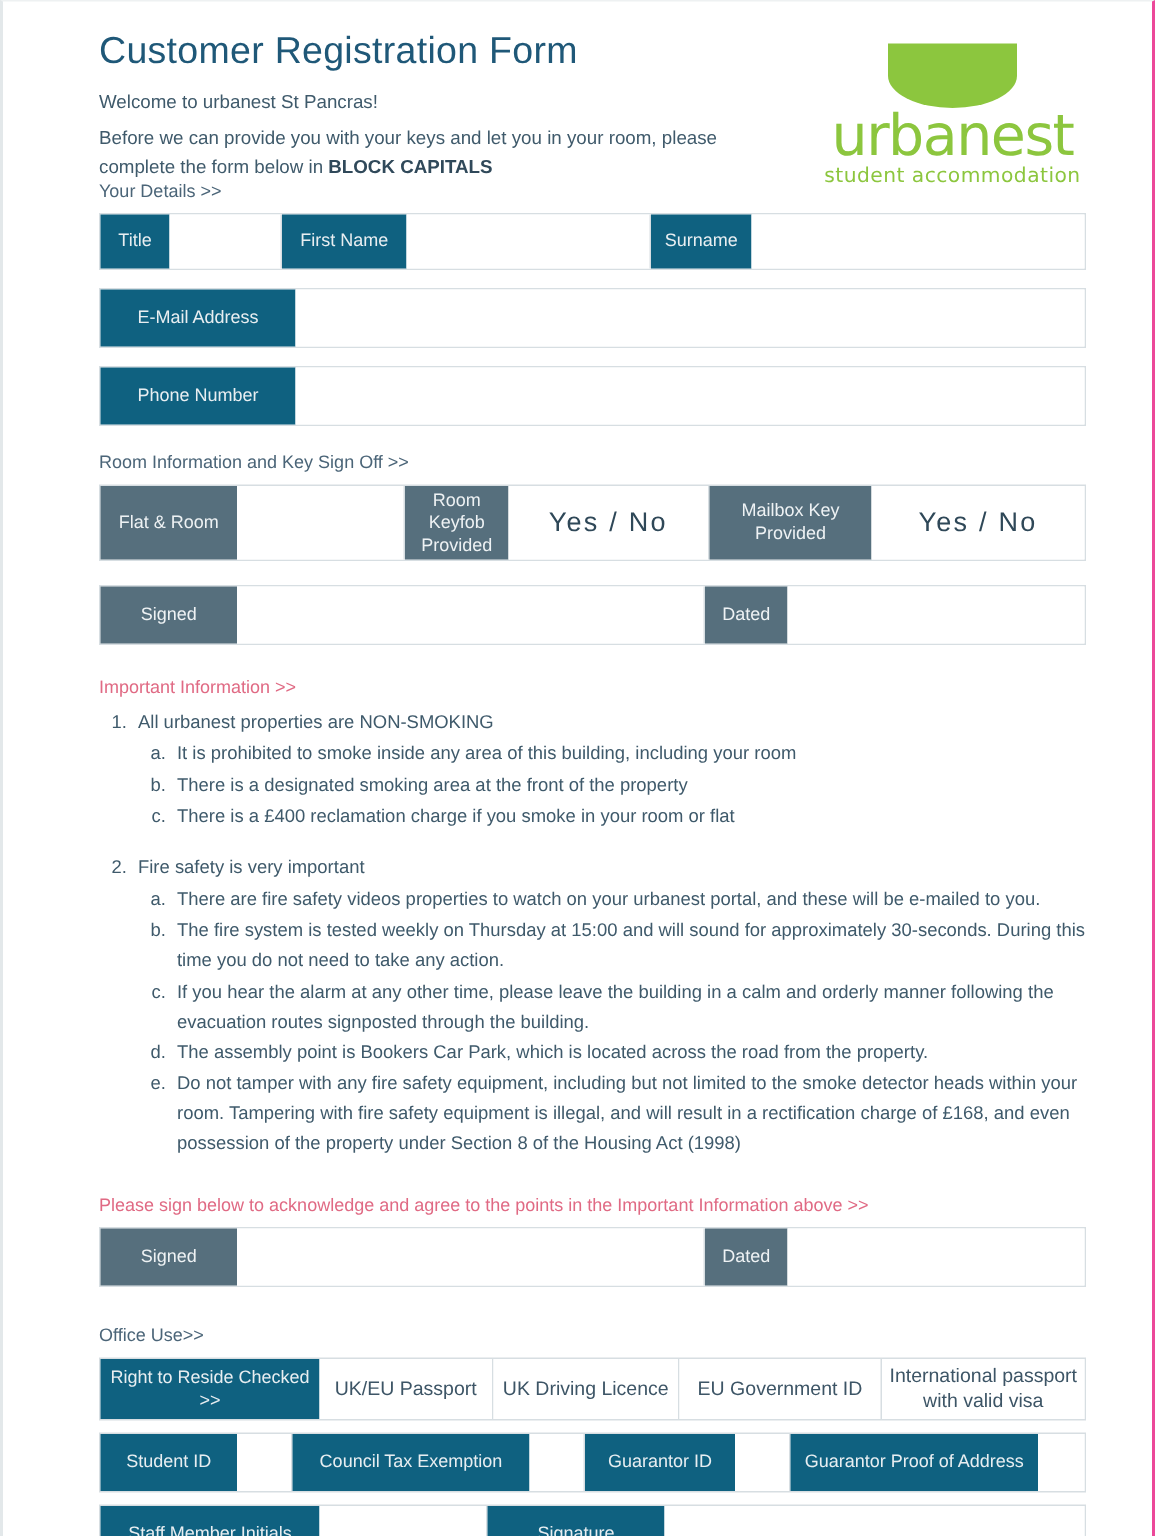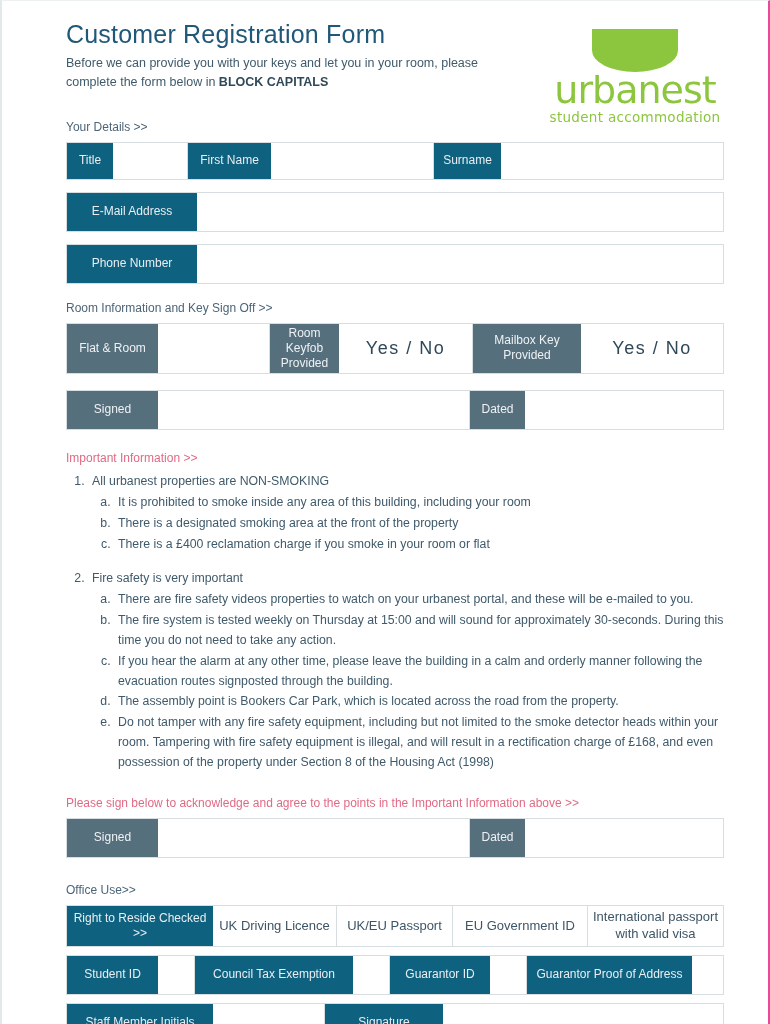--- a/index.html
+++ b/index.html
@@ -165,20 +165,21 @@
   .sec2 { margin-top: 14px; }
 </style>
 </head>
 <body>
 
 <div id="page">
   <div class="content">
 
     <div class="header">
       <h1 class="title">Customer Registration Form</h1>
+      <div class="welcome">Welcome to urbanest St Pancras!</div>
       <div class="intro"><span>Before we can provide you with your keys and let you in your room, please complete the form below in </span><b>BLOCK CAPITALS</b></div>
 
       <div class="logo">
         <div class="logo-dome"></div>
         <div class="logo-word">urbanest</div>
         <div class="logo-sub">student accommodation</div>
       </div>
     </div>
 
     <div class="caption">Your Details &gt;&gt;</div>
@@ -264,22 +265,22 @@
       <div class="cell lbl-slate" style="width:55px;min-height:38px">Dated</div>
       <div class="cell blank last" style="flex:1;min-height:38px"></div>
     </div>
 
     <div class="gap-24"></div>
 
     <div class="caption">Office Use&gt;&gt;</div>
 
     <div class="row">
       <div class="cell lbl-teal" style="width:146px;min-height:40px">Right to Reside Checked &gt;&gt;</div>
+      <div class="cell plain" style="width:116px;min-height:40px">UK/EU Passport</div>
       <div class="cell plain" style="width:124px;min-height:40px">UK Driving Licence</div>
-      <div class="cell plain" style="width:116px;min-height:40px">UK/EU Passport</div>
       <div class="cell plain" style="width:135px;min-height:40px">EU Government ID</div>
       <div class="cell plain last" style="flex:1;min-height:40px">International passport with valid visa</div>
     </div>
 
     <div class="gap-8"></div>
 
     <div class="row">
       <div class="cell lbl-teal" style="width:91px;min-height:38px">Student ID</div>
       <div class="cell blank" style="width:37px;min-height:38px"></div>
       <div class="cell lbl-teal" style="width:158px;min-height:38px">Council Tax Exemption</div>

